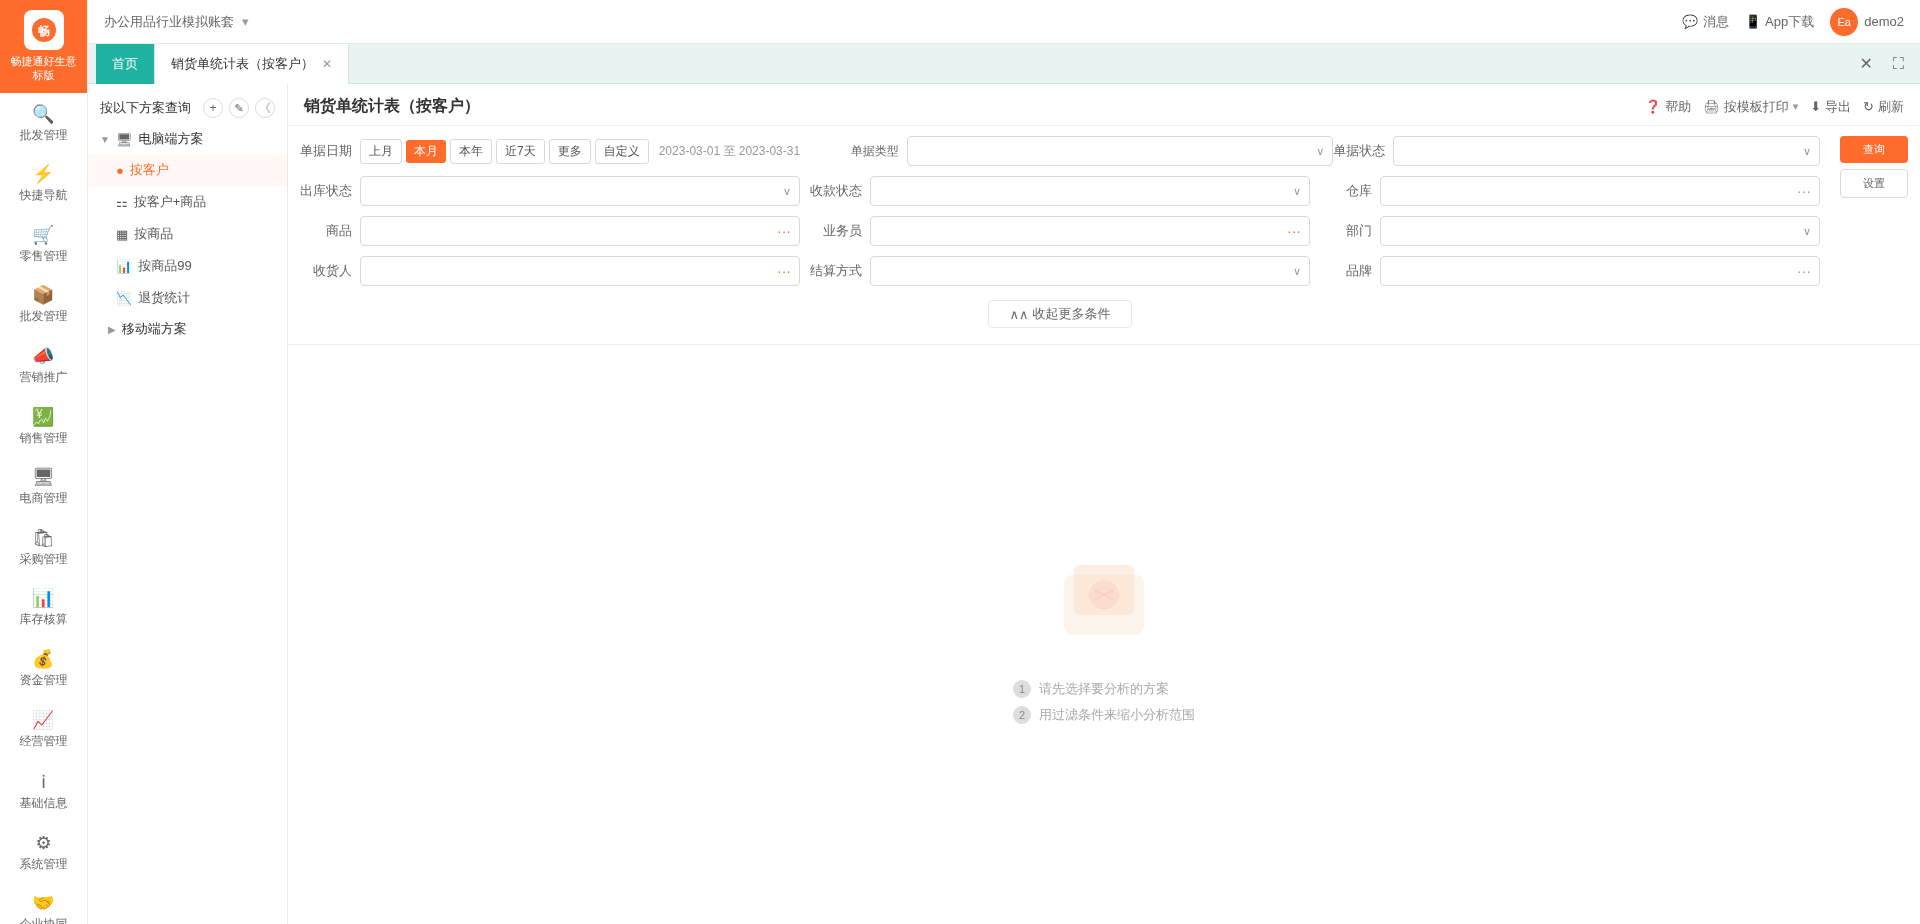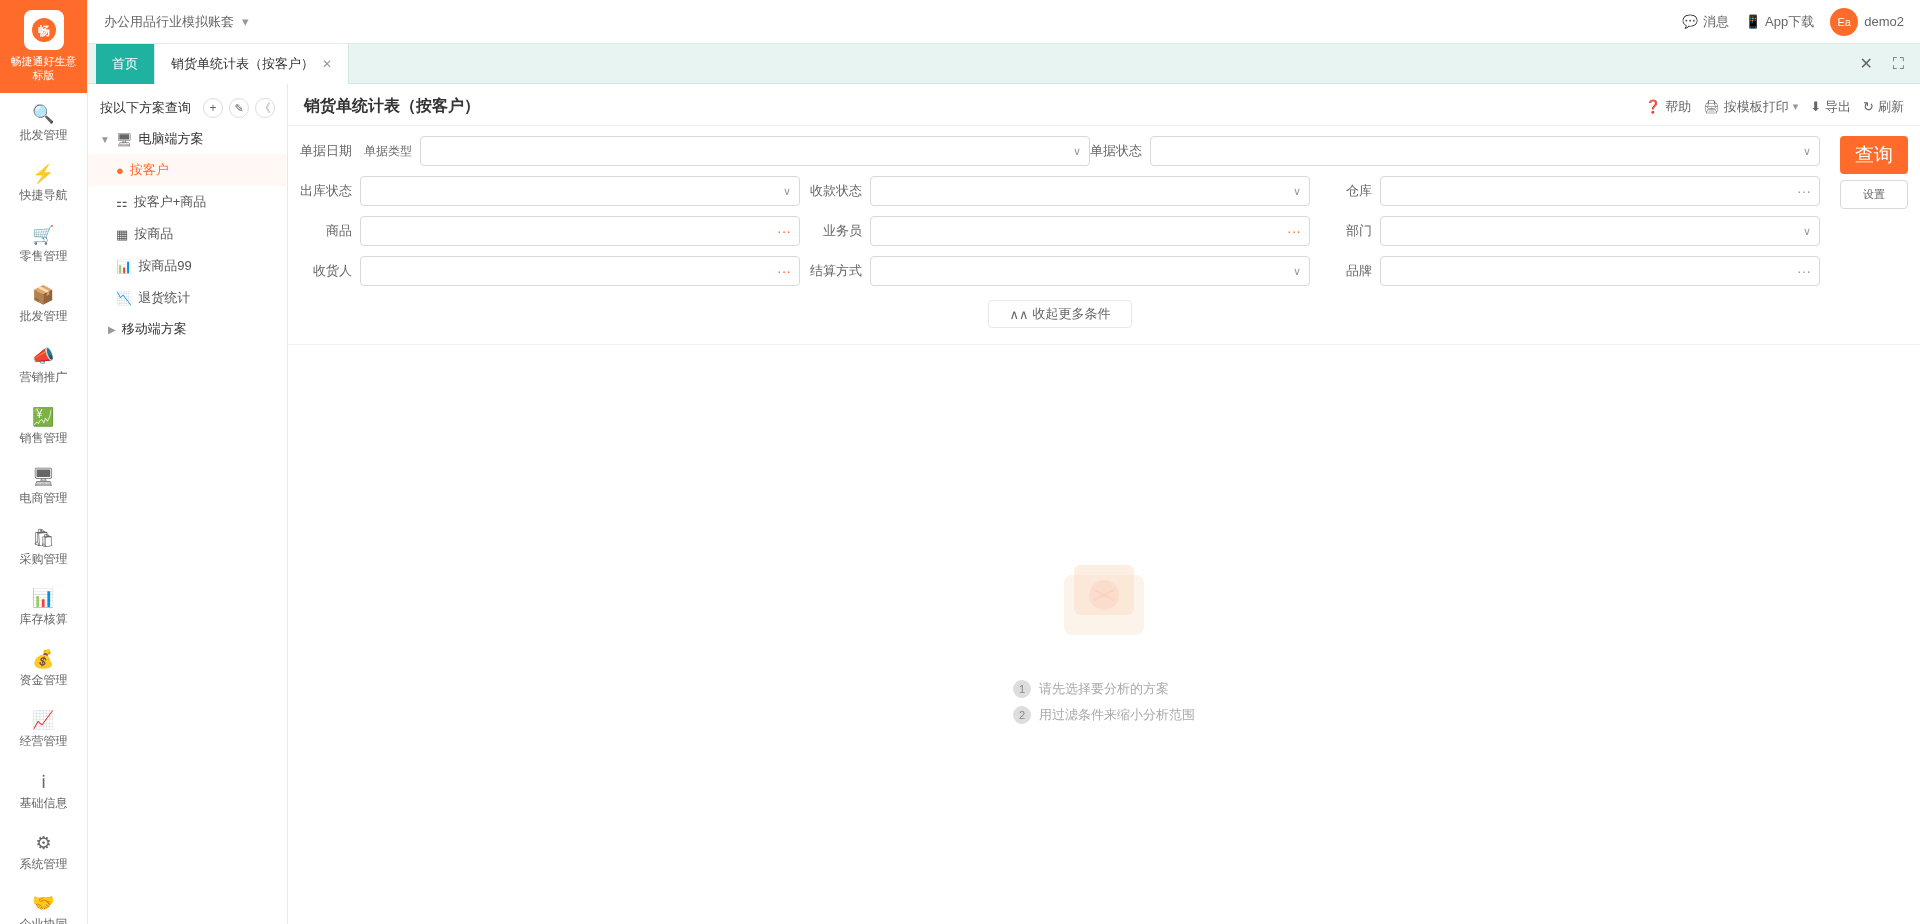--- a/index.html
+++ b/index.html
@@ -276,20 +276,29 @@
               <span>刷新</span>
             </div>
           </div>
         </div>
 
         <div style="display:flex;align-items:flex-start;border-bottom:1px solid #f0f0f0;padding-bottom:8px;">
           <div style="flex:1;padding:10px 12px 0;">
 
             <div style="display:flex;align-items:center;margin-bottom:10px;">
               <span style="width:60px;text-align:right;padding-right:8px;color:#666;font-size:13px;flex-shrink:0;">单据日期</span>
+              <div style="display:flex;align-items:center;gap:4px;flex:1;">
+                <button style="padding:3px 8px;border-radius:3px;border:1px solid #d9d9d9;font-size:12px;cursor:pointer;color:#555;background:#fff;">上月</button>
+                <button style="padding:3px 8px;border-radius:3px;border:none;font-size:12px;cursor:pointer;color:#fff;background:#ff6b2b;">本月</button>
+                <button style="padding:3px 8px;border-radius:3px;border:1px solid #d9d9d9;font-size:12px;cursor:pointer;color:#555;background:#fff;">本年</button>
+                <button style="padding:3px 8px;border-radius:3px;border:1px solid #d9d9d9;font-size:12px;cursor:pointer;color:#555;background:#fff;">近7天</button>
+                <button style="padding:3px 8px;border-radius:3px;border:1px solid #d9d9d9;font-size:12px;cursor:pointer;color:#555;background:#fff;">更多</button>
+                <button style="padding:3px 8px;border-radius:3px;border:1px solid #d9d9d9;font-size:12px;cursor:pointer;color:#555;background:#fff;">自定义</button>
+                <span style="font-size:12px;color:#999;margin-left:6px;">2023-03-01 至 2023-03-31</span>
+              </div>
 
               <div style="display:flex;align-items:center;flex:1;">
                 <span style="width:60px;text-align:right;padding-right:8px;color:#666;font-size:12px;flex-shrink:0;">单据类型</span>
                 <div style="flex:1;border:1px solid #d9d9d9;border-radius:4px;height:30px;display:flex;align-items:center;padding:0 8px;background:#fff;cursor:pointer;position:relative;">
                   <span style="flex:1;"></span>
                   <span style="color:#999;font-size:11px;">∨</span>
                 </div>
               </div>
               <div style="display:flex;align-items:center;flex:1;">
                 <span style="width:60px;text-align:right;padding-right:8px;color:#666;font-size:13px;flex-shrink:0;">单据状态</span>
@@ -374,21 +383,21 @@
 
             <div style="display:flex;justify-content:center;padding:4px 0 8px;">
               <div style="display:flex;align-items:center;gap:4px;color:#666;font-size:13px;cursor:pointer;border:1px solid #e8e8e8;border-radius:4px;padding:4px 20px;background:#fff;">
                 <span>∧∧</span>
                 <span>收起更多条件</span>
               </div>
             </div>
           </div>
 
           <div style="display:flex;flex-direction:column;gap:6px;padding:10px 12px 0 8px;flex-shrink:0;">
-            <button style="padding:6px 4px;border-radius:4px;border:none;cursor:pointer;font-size:19px;width:68px;background:#ff6b2b;color:#fff;">查询</button>
+            <button style="padding:6px 4px;border-radius:4px;border:none;cursor:pointer;font-size:11px;width:68px;background:#ff6b2b;color:#fff;">查询</button>
             <button style="padding:6px 0;border-radius:4px;border:1px solid #d9d9d9;cursor:pointer;font-size:11px;width:68px;background:#fff;color:#666;">设置</button>
           </div>
         </div>
 
         <div class="empty-state">
           <div style="font-size:80px;opacity:0.35;margin-bottom:16px;">
             <svg width="120" height="100" viewBox="0 0 120 100">
               <rect x="20" y="30" width="80" height="60" rx="8" fill="#f5c6a0" opacity="0.6"></rect>
               <rect x="30" y="20" width="60" height="50" rx="6" fill="#f5a060" opacity="0.5"></rect>
               <circle cx="60" cy="50" r="15" fill="#f57040" opacity="0.4"></circle>

